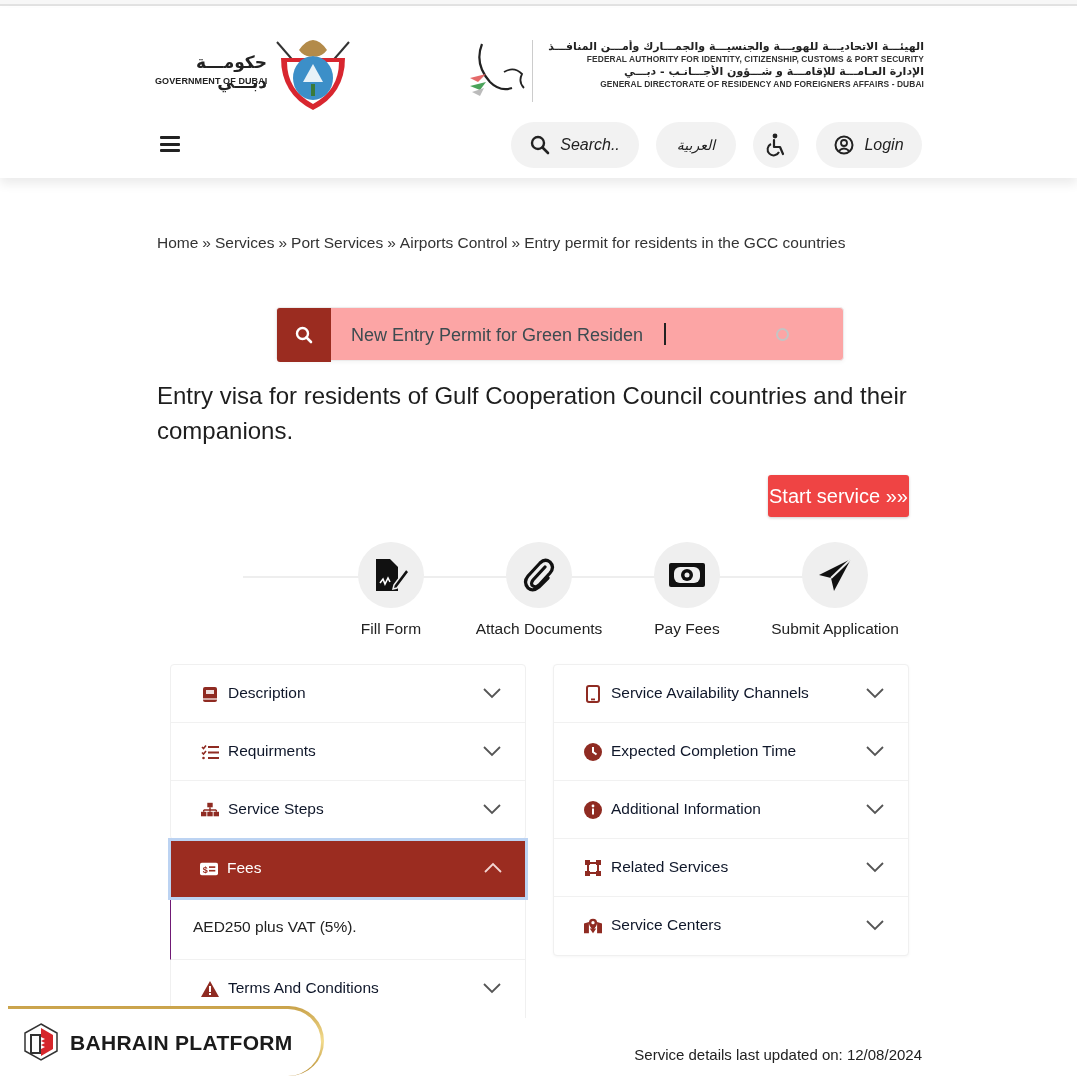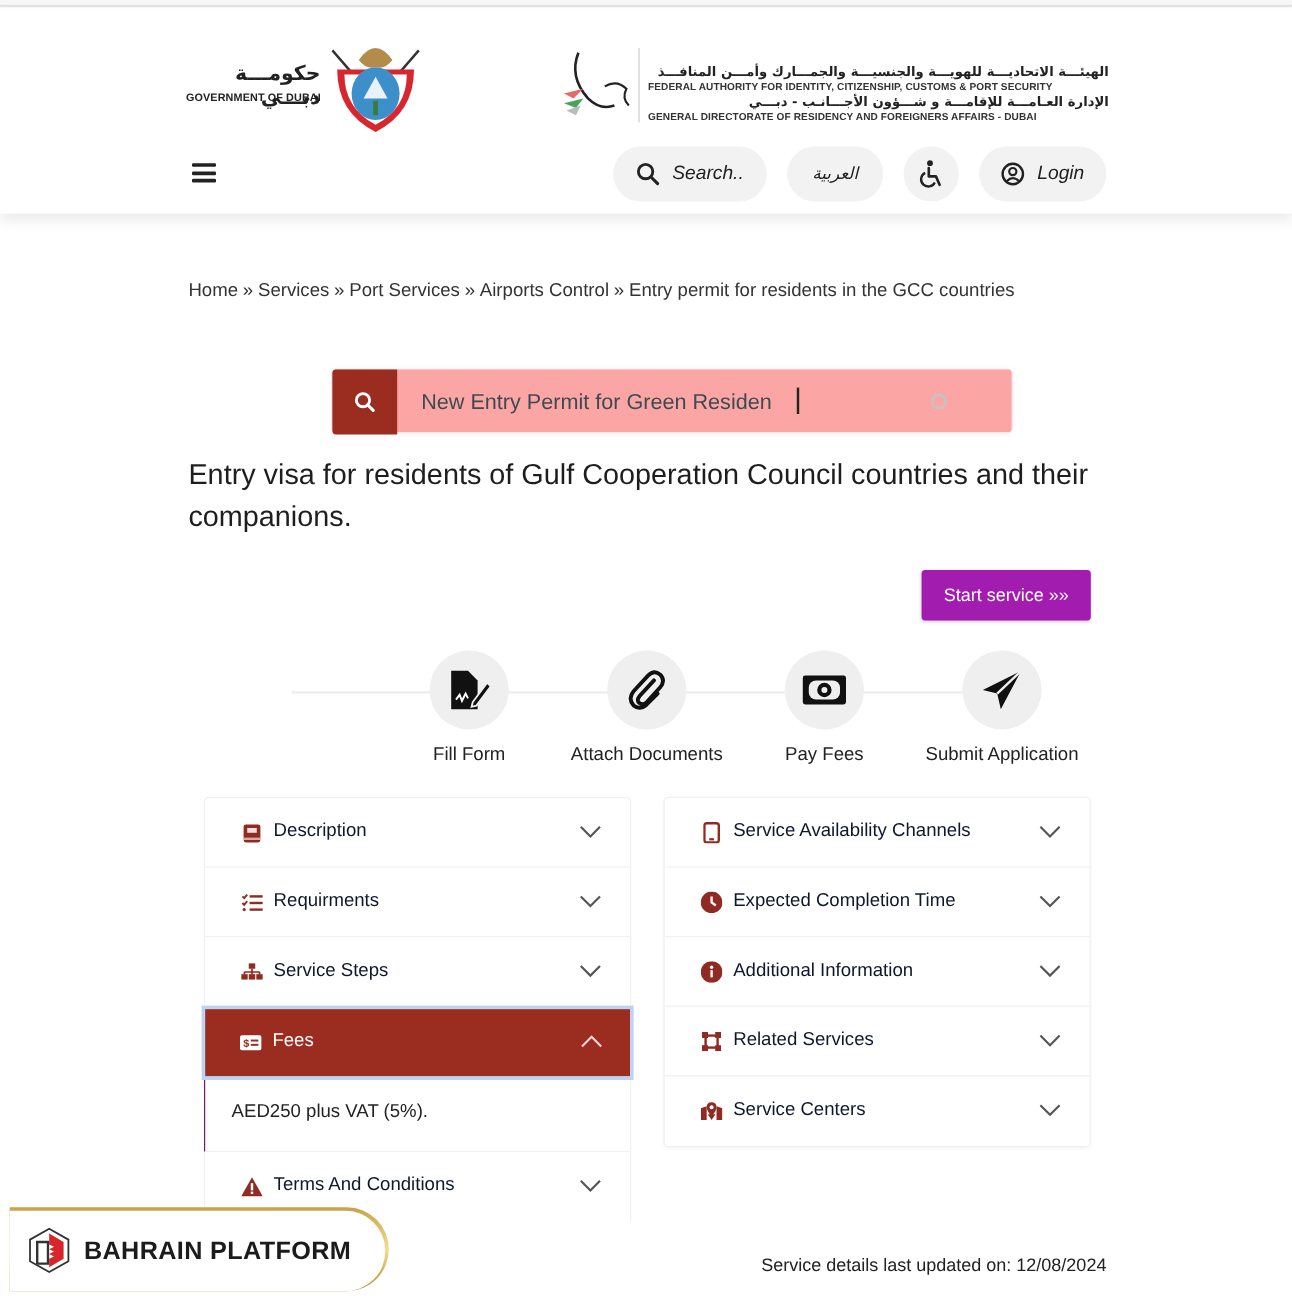--- a/index.html
+++ b/index.html
@@ -11,21 +11,21 @@
   .header { position: absolute; left: 0; top: 8px; width: 1077px; height: 170px; background: #fff; box-shadow: 0 6px 10px rgba(0,0,0,0.08); }
 
   .gov-logo { position: absolute; left: 155px; top: 24px; width: 200px; height: 90px; }
   .gov-ar { position: absolute; left: 0; top: 20px; font-family: "DejaVu Sans", sans-serif; font-size: 17px; font-weight: bold; color: #222; direction: rtl; width: 112px; text-align: right; }
   .gov-en { position: absolute; left: 0; top: 44px; font-size: 9px; font-weight: bold; color: #222; letter-spacing: 0.1px; }
   .emblem { position: absolute; left: 118px; top: 0; width: 80px; height: 80px; }
 
   .gdrfa-logo { position: absolute; left: 468px; top: 30px; width: 460px; height: 70px; }
   .falcon { position: absolute; left: 0; top: 4px; width: 60px; height: 58px; }
   .gdrfa-divider { position: absolute; left: 64px; top: 2px; width: 1px; height: 62px; background: #ccc; }
-  .gdrfa-lines { position: absolute; left: 72px; top: 15px; width: 384px; }
+  .gdrfa-lines { position: absolute; left: 72px; top: 2px; width: 384px; text-align: right; }
   .gdrfa-lines .ar { font-family: "DejaVu Sans", sans-serif; font-size: 11px; font-weight: bold; color: #222; direction: rtl; line-height: 14px; white-space: nowrap; overflow: hidden; }
   .gdrfa-lines .en { font-size: 8.4px; font-weight: bold; color: #333; line-height: 11px; white-space: nowrap; letter-spacing: 0.1px; }
 
   .hamburger { position: absolute; left: 160px; top: 136px; width: 20px; height: 16px; cursor: pointer; }
   .hamburger span { display: block; height: 3px; background: #222; margin-bottom: 3.5px; border-radius: 1px; }
 
   .pill { position: absolute; top: 122px; height: 46px; background: #f2f2f2; border-radius: 23px; display: flex; align-items: center; justify-content: center; font-size: 16px; color: #222; cursor: pointer; font-style: italic; }
   .pill-search { left: 511px; width: 128px; }
   .pill-arabic { left: 656px; width: 80px; font-family: "DejaVu Sans", sans-serif; font-size: 14px; }
   .pill-access { left: 753px; width: 46px; }
@@ -38,21 +38,21 @@
   .breadcrumb .sep { margin: 0 4px; }
 
   .searchbox { position: absolute; left: 276px; top: 307px; width: 568px; height: 54px; border: 1px solid #ececec; border-radius: 4px; background: #fca5a5; box-shadow: 0 1px 4px rgba(0,0,0,0.05); }
   .search-btn { position: absolute; left: 0; top: 0; width: 54px; height: 54px; background: #9b2c20; border-radius: 3px 0 0 3px; display: flex; align-items: center; justify-content: center; cursor: pointer; }
   .search-input { position: absolute; left: 74px; top: 12px; width: 400px; height: 30px; border: none; outline: none; font-size: 18px; color: #3d4b50; background: transparent; font-family: "Liberation Sans", sans-serif; }
   .caret { position: absolute; left: 387px; top: 15px; width: 1.5px; height: 22px; background: #222; }
   .clear-icon { position: absolute; left: 499px; top: 20px; width: 13px; height: 13px; border: 2px solid #c4c4c4; border-radius: 50%; cursor: pointer; }
 
   .page-title { position: absolute; left: 157px; top: 378px; width: 760px; font-size: 24px; line-height: 35px; color: #1e1e1e; }
 
-  .start-btn { position: absolute; left: 768px; top: 475px; width: 141px; height: 42px; background: #a21caf; border-radius: 3px; color: #fff; font-size: 15px; display: flex; align-items: center; justify-content: center; cursor: pointer; box-shadow: 0 1px 3px rgba(0,0,0,0.2); }
+  .start-btn { position: absolute; left: 768px; top: 475px; width: 141px; height: 42px; background: #ef4444; border-radius: 3px; color: #fff; font-size: 20px; display: flex; align-items: center; justify-content: center; cursor: pointer; box-shadow: 0 1px 3px rgba(0,0,0,0.2); }
 
   .steps { position: absolute; left: 170px; top: 542px; width: 740px; height: 100px; }
   .steps-line { position: absolute; left: 73px; top: 34px; width: 592px; height: 2px; background: #eeeeee; }
   .step { position: absolute; top: 0; width: 150px; text-align: center; }
   .step-circle { width: 66px; height: 66px; border-radius: 50%; background: #efefef; margin: 0 auto; display: flex; align-items: center; justify-content: center; position: relative; }
   .step-label { margin-top: 12px; font-size: 15.5px; color: #222; white-space: nowrap; }
 
   .acc-col { position: absolute; width: 356px; background: #fff; }
   .acc-left { left: 170px; top: 664px; }
   .acc-right { left: 553px; top: 664px; border: 1px solid #f0f0f0; border-radius: 4px; box-shadow: 0 1px 3px rgba(0,0,0,0.04); }

